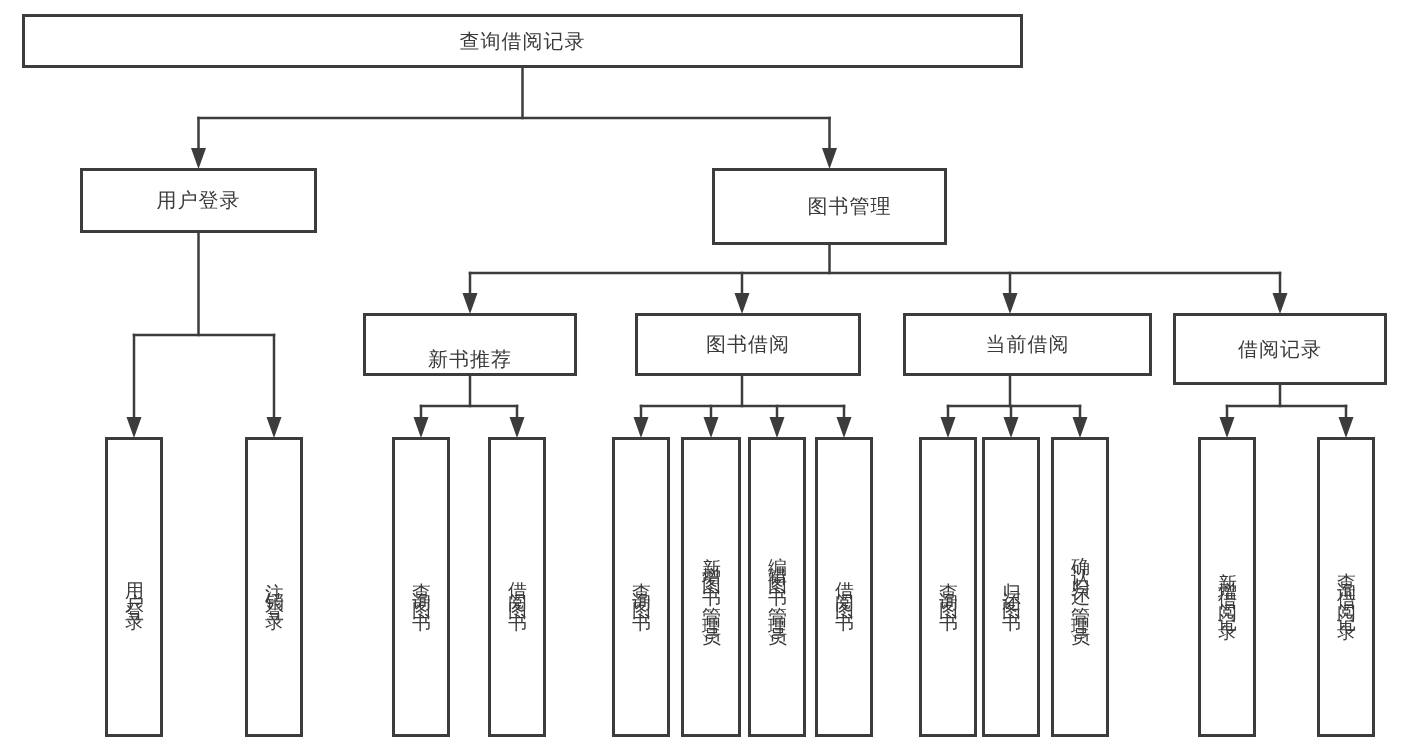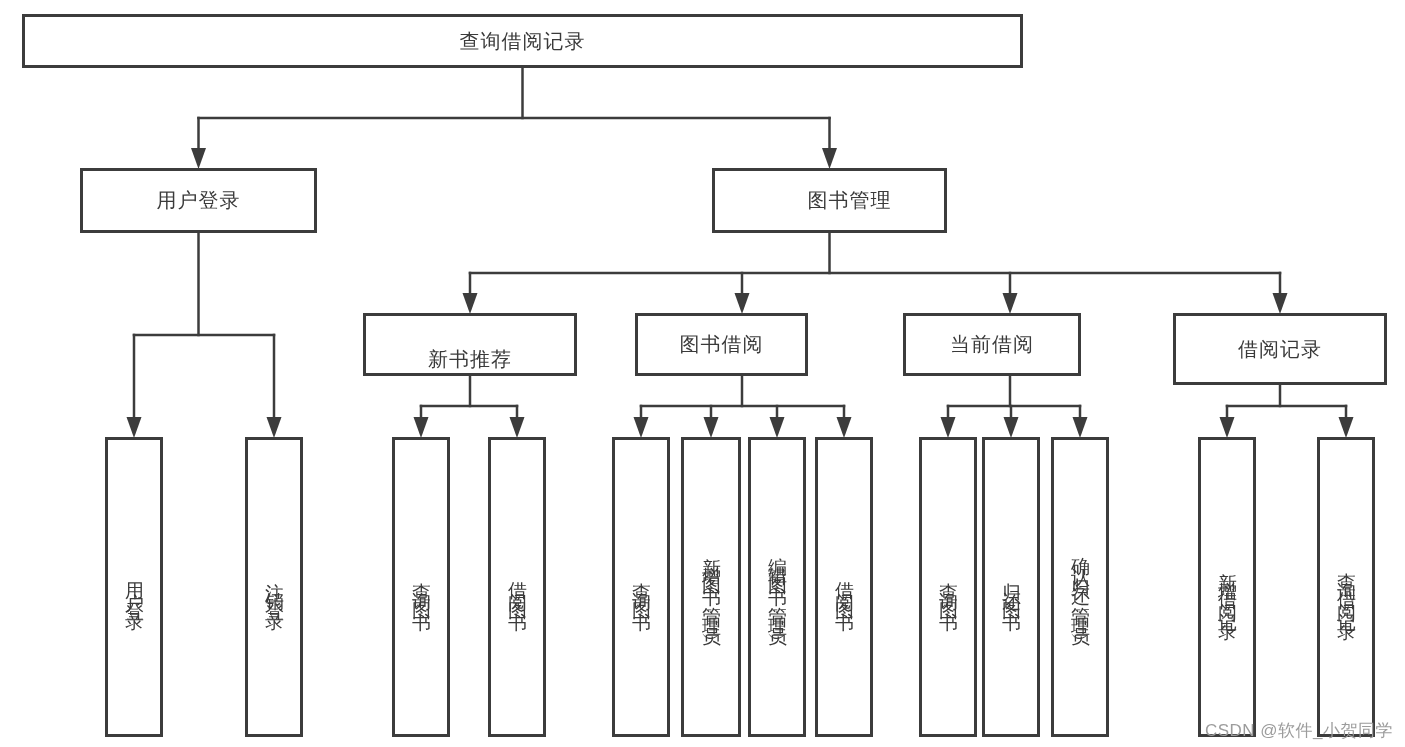--- a/index.html
+++ b/index.html
@@ -113,30 +113,30 @@
       <line x1="1346" y1="406" x2="1346" y2="423" stroke="#3c3c3c" stroke-width="2.5" stroke-linecap="square"></line>
       <polygon points="1338.5,417 1353.5,417 1346,438" fill="#3c3c3c"></polygon>
     </svg>
   <div id="nodes">
       <div class="node" style="left: 22px; top: 14px; width: 1001px; height: 54px;">
         <span class="h-label">查询借阅记录</span>
       </div>
       <div class="node" style="left: 80px; top: 168px; width: 237px; height: 65px;">
         <span class="h-label">用户登录</span>
       </div>
-      <div class="node" style="left: 712px; top: 168px; width: 235px; height: 65px; padding-left: 40px;">
+      <div class="node" style="left: 712px; top: 168px; width: 235px; height: 77px; padding-left: 40px;">
         <span class="h-label">图书管理</span>
       </div>
       <div class="node" style="left: 363px; top: 313px; width: 214px; height: 63px; align-items: flex-end;">
         <span class="h-label">新书推荐</span>
       </div>
-      <div class="node" style="left: 635px; top: 313px; width: 173px; height: 63px;">
+      <div class="node" style="left: 635px; top: 313px; width: 226px; height: 63px;">
         <span class="h-label">图书借阅</span>
       </div>
-      <div class="node" style="left: 903px; top: 313px; width: 178px; height: 63px; justify-content: center;">
+      <div class="node" style="left: 903px; top: 313px; width: 249px; height: 63px; justify-content: center;">
         <span class="h-label">当前借阅</span>
       </div>
       <div class="node" style="left: 1173px; top: 313px; width: 214px; height: 72px;">
         <span class="h-label">借阅记录</span>
       </div>
       <div class="node" style="left: 105px; top: 437px; width: 58px; height: 300px;">
         <span class="v-label">用户登录</span>
       </div>
       <div class="node" style="left: 245px; top: 437px; width: 58px; height: 300px;">
         <span class="v-label">注销登录</span>
@@ -168,14 +168,13 @@
       <div class="node" style="left: 1051px; top: 437px; width: 58px; height: 300px;">
         <span class="v-label">确认归还（管理员）</span>
       </div>
       <div class="node" style="left: 1198px; top: 437px; width: 58px; height: 300px;">
         <span class="v-label">新增借阅记录</span>
       </div>
       <div class="node" style="left: 1317px; top: 437px; width: 58px; height: 300px;">
         <span class="v-label">查询借阅记录</span>
       </div>
     </div>
-  <div id="watermark">CSDN @软件_小贺同学</div>
 </div>
 
 </body></html>

